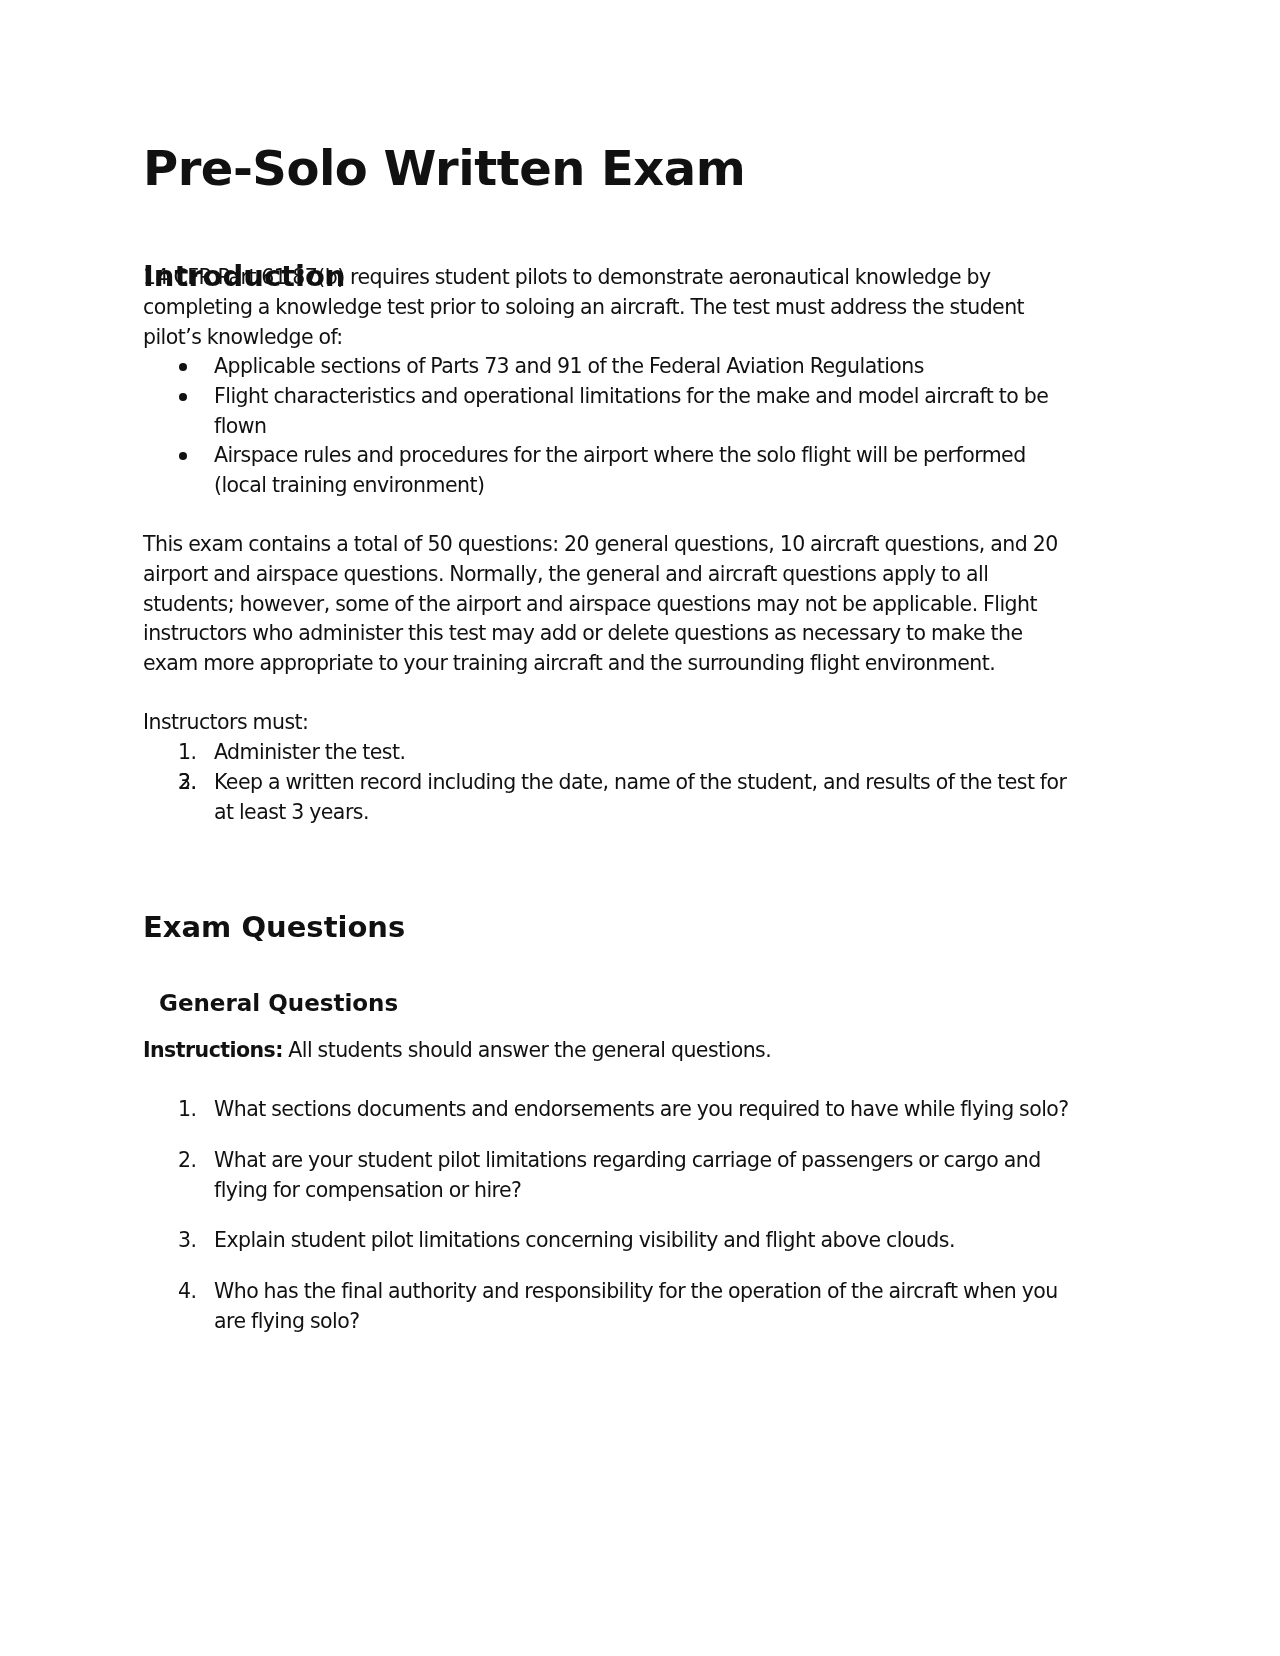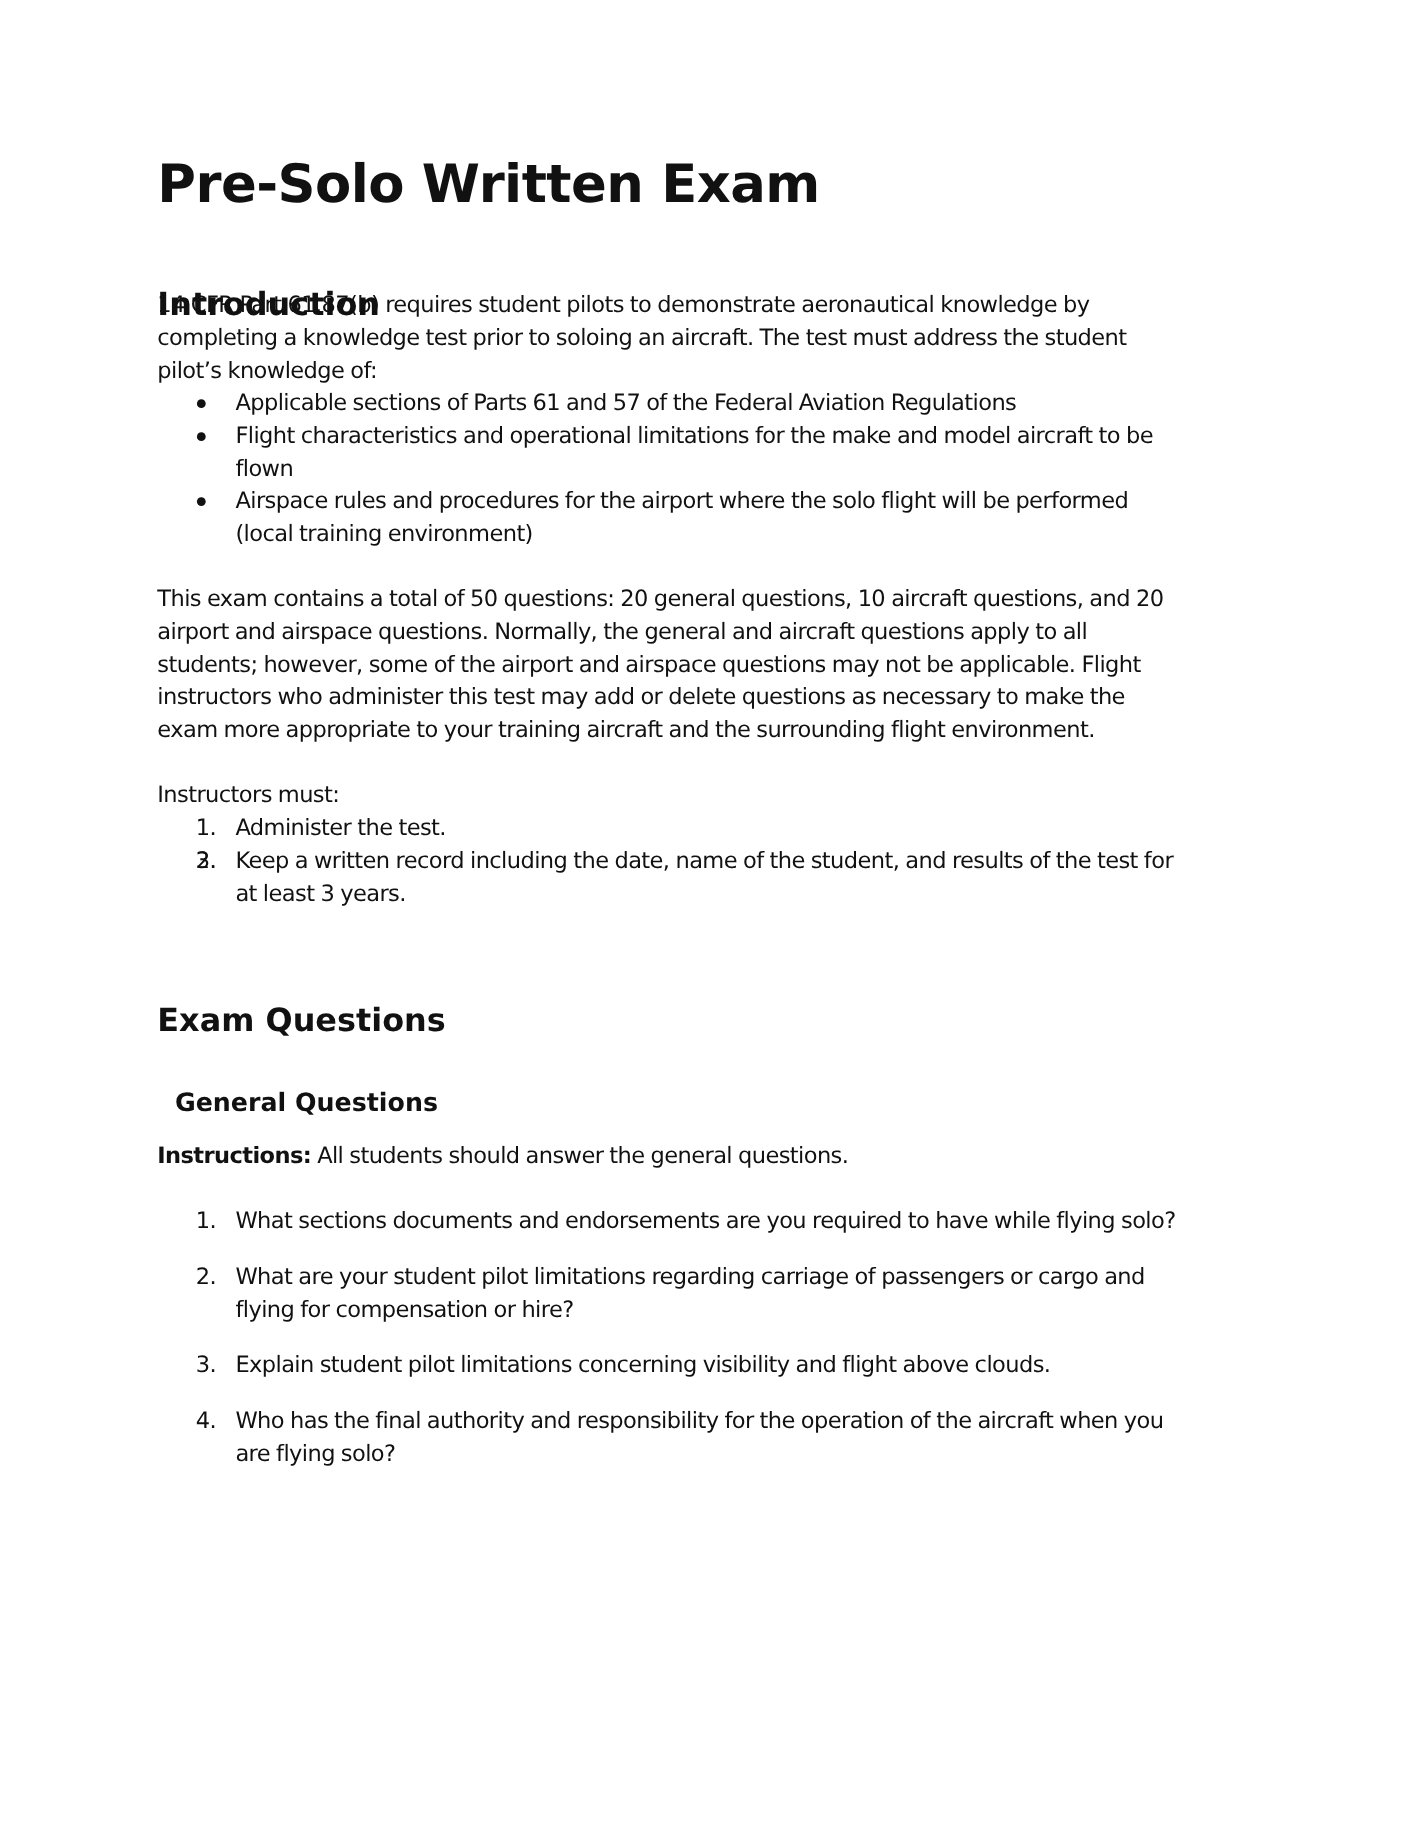--- a/index.html
+++ b/index.html
@@ -95,21 +95,21 @@
 
   <h1 class="title">Pre-Solo Written Exam</h1>
 
   <h2 class="h2" style="top:221px;margin-top:36px;">Introduction</h2>
 
   <p class="block body-text" style="top:263px;">14 CFR Part 61.87(b) requires student pilots to demonstrate aeronautical knowledge by completing a knowledge test prior to soloing an aircraft. The test must address the student pilot’s knowledge of:</p>
 
   <ul class="block bullets body-text" style="top:352px;">
     <li>
       <span class="marker"></span>
-      <span>Applicable sections of Parts 61 and 57 of the Federal Aviation Regulations</span>
+      <span>Applicable sections of Parts 73 and 91 of the Federal Aviation Regulations</span>
     </li>
     <li>
       <span class="marker"></span>
       <span>Flight characteristics and operational limitations for the make and model aircraft to be flown</span>
     </li>
     <li>
       <span class="marker"></span>
       <span>Airspace rules and procedures for the airport where the solo flight will be performed (local training environment)</span>
     </li>
   </ul>

